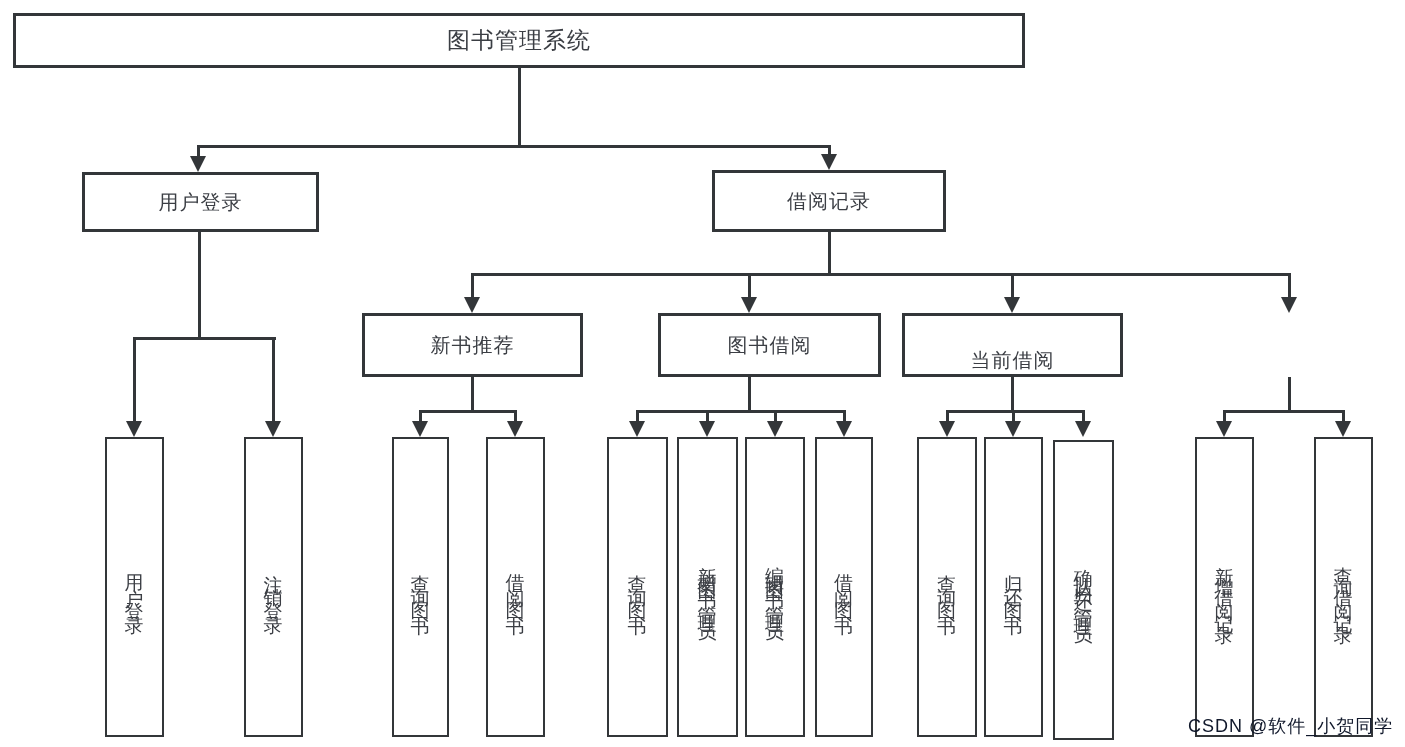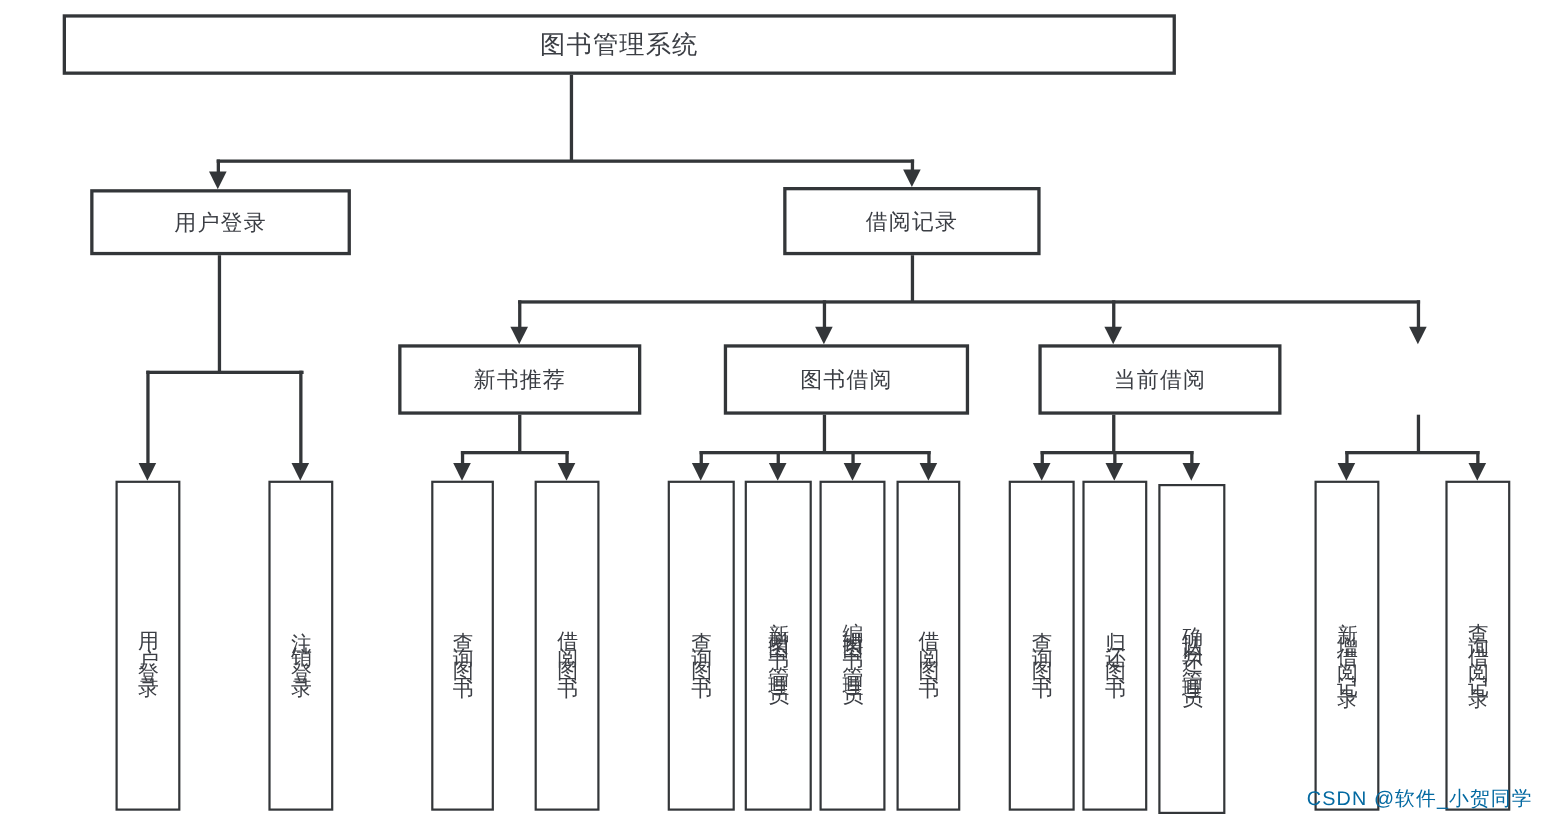--- a/index.html
+++ b/index.html
@@ -25,29 +25,29 @@
   .hline,.vline{position:absolute;background:#333639;}
   .hline{height:3px;}
   .vline{width:3px;}
   .arrow{
     position:absolute;width:0;height:0;
     border-left:8px solid transparent;border-right:8px solid transparent;
     border-top:16px solid #333639;
   }
   .watermark{
     position:absolute;left:1188px;top:714px;font-size:18px;
-    color:#0369a1;letter-spacing:1px;z-index:5;white-space:nowrap;
+    color:#0f172a;letter-spacing:1px;z-index:5;white-space:nowrap;
   }
 </style>
 </head>
 <body>
 
 <div class="canvas">
 
-  <div class="box root" style="left:13px;top:13px;width:1012px;height:55px;margin-left:44px;">
+  <div class="box root" style="left:13px;top:13px;width:1012px;height:55px;">
     <span>图书管理系统</span>
   </div>
 
   <div class="vline" style="left:518px;top:68px;height:78px;"></div>
   <div class="hline" style="left:197px;top:145px;width:634px;"></div>
   <div class="vline" style="left:197px;top:145px;height:13px;"></div>
   <div class="arrow" style="left:190px;top:156px;"></div>
   <div class="vline" style="left:828px;top:145px;height:11px;"></div>
   <div class="arrow" style="left:821px;top:154px;"></div>
 
@@ -75,21 +75,21 @@
   <div class="arrow" style="left:1004px;top:297px;"></div>
   <div class="vline" style="left:1288px;top:273px;height:26px;"></div>
   <div class="arrow" style="left:1281px;top:297px;"></div>
 
   <div class="box" style="left:362px;top:313px;width:221px;height:64px;">
     <span>新书推荐</span>
   </div>
   <div class="box" style="left:658px;top:313px;width:223px;height:64px;">
     <span>图书借阅</span>
   </div>
-  <div class="box" style="left:944px;top:313px;width:221px;height:64px;">
+  <div class="box" style="left:902px;top:313px;width:221px;height:64px;align-items:flex-end;">
     <span>当前借阅</span>
   </div>
 
   <div class="vline" style="left:471px;top:377px;height:35px;"></div>
   <div class="hline" style="left:419px;top:410px;width:98px;"></div>
   <div class="vline" style="left:419px;top:410px;height:13px;"></div>
   <div class="arrow" style="left:412px;top:421px;"></div>
   <div class="vline" style="left:514px;top:410px;height:13px;"></div>
   <div class="arrow" style="left:507px;top:421px;"></div>
 

